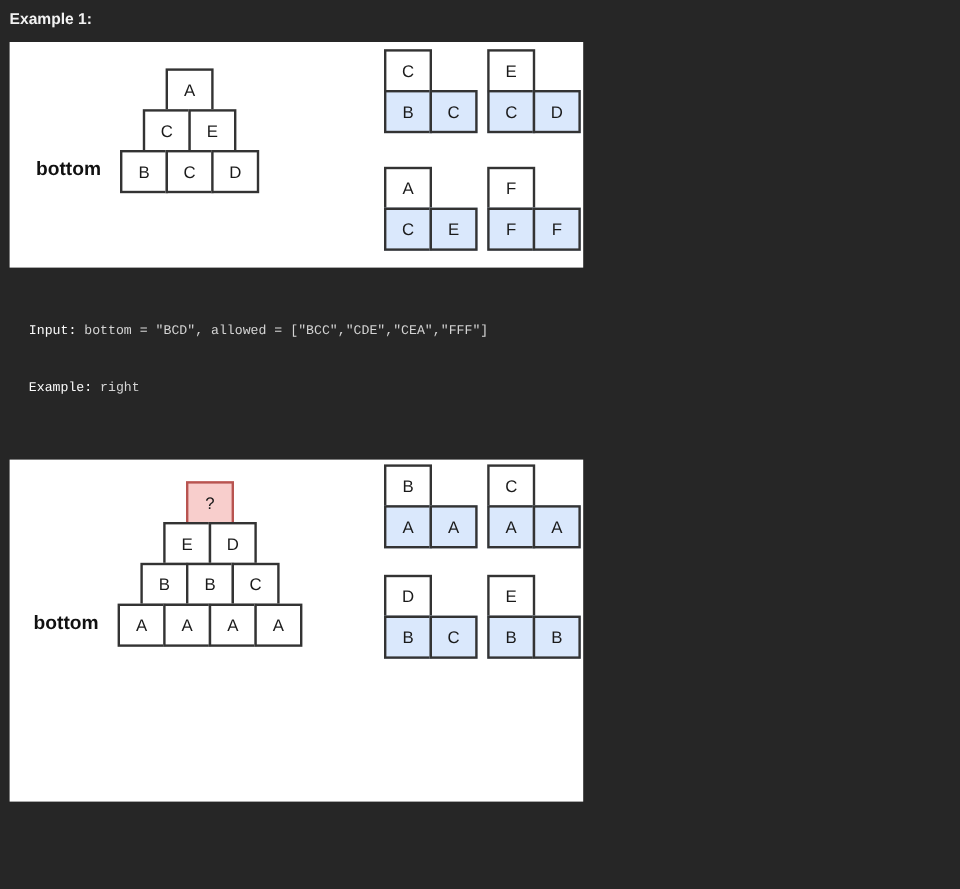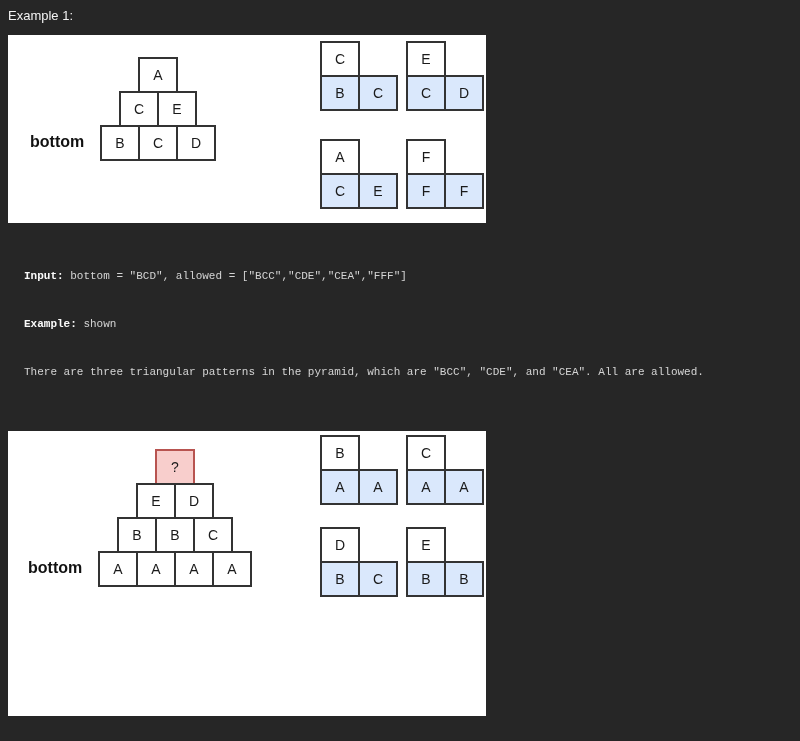--- a/index.html
+++ b/index.html
@@ -6,21 +6,21 @@
   html, body { margin:0; padding:0; }
   body {
     width:800px; height:741px;
     background:#262626;
     font-family:"Liberation Mono","DejaVu Sans Mono",monospace;
     overflow:hidden;
   }
   .page { padding:8px 8px 0 8px; }
   .example-label {
     font-family:"Liberation Sans","DejaVu Sans",sans-serif;
-    font-weight:400; font-size:13px; color:#f2f2f2;
+    font-weight:700; font-size:13px; color:#f2f2f2;
     margin:0 0 12px 0; height:15px; line-height:15px;
   }
   .panel {
     position:relative; width:478px; background:#ffffff;
     margin:0 0 13px 0;
   }
   .cell {
     position:absolute; width:40px; height:36px;
     border:2px solid #333333; background:#ffffff;
     display:flex; align-items:center; justify-content:center;
@@ -32,21 +32,21 @@
   .bottom-label {
     position:absolute;
     font-family:"Liberation Sans","DejaVu Sans",sans-serif;
     font-weight:700; font-size:16px; color:#111111;
   }
   .example-text {
     font-size:11px; line-height:16px; color:#d4d4d4;
     padding-left:16px; margin:0 0 19px 0;
     white-space:pre;
   }
-  .example-text b { color:#fafafa; font-weight:700; }
+  .example-text b { color:#fafafa; font-weight:400; }
 </style>
 </head>
 <body>
 
 <div class="page">
 
   <p class="example-label">Example 1:</p>
 
   <div class="panel" id="fig-0" style="height:188px">
       <div class="cell" style="left: 130px; top: 22px;">A</div>
@@ -65,22 +65,21 @@
       <div class="cell" style="left: 312px; top: 104px;">A</div>
       <div class="cell blue" style="left: 312px; top: 138px;">C</div>
       <div class="cell blue" style="left: 350px; top: 138px;">E</div>
       <div class="cell" style="left: 398px; top: 104px;">F</div>
       <div class="cell blue" style="left: 398px; top: 138px;">F</div>
       <div class="cell blue" style="left: 436px; top: 138px;">F</div>
     </div>
 
   <div class="example-text">
     <div class="line"><b>Input:</b><span> bottom = "BCD", allowed = ["BCC","CDE","CEA","FFF"]</span></div>
-    <div class="line"><b>Example:</b><span> shown</span></div>
-    <div class="line">There are three triangular patterns in the pyramid, which are "BCC", "CDE", and "CEA". All are allowed.</div>
+    <div class="line"><b>Example:</b><span> right</span></div>
   </div>
 
 
   <div class="panel" id="fig-1" style="height:285px">
       <div class="cell pink" style="left: 147px; top: 18px;">?</div>
       <div class="cell" style="left: 128px; top: 52px;">E</div>
       <div class="cell" style="left: 166px; top: 52px;">D</div>
       <div class="cell" style="left: 109px; top: 86px;">B</div>
       <div class="cell" style="left: 147px; top: 86px;">B</div>
       <div class="cell" style="left: 185px; top: 86px;">C</div>

